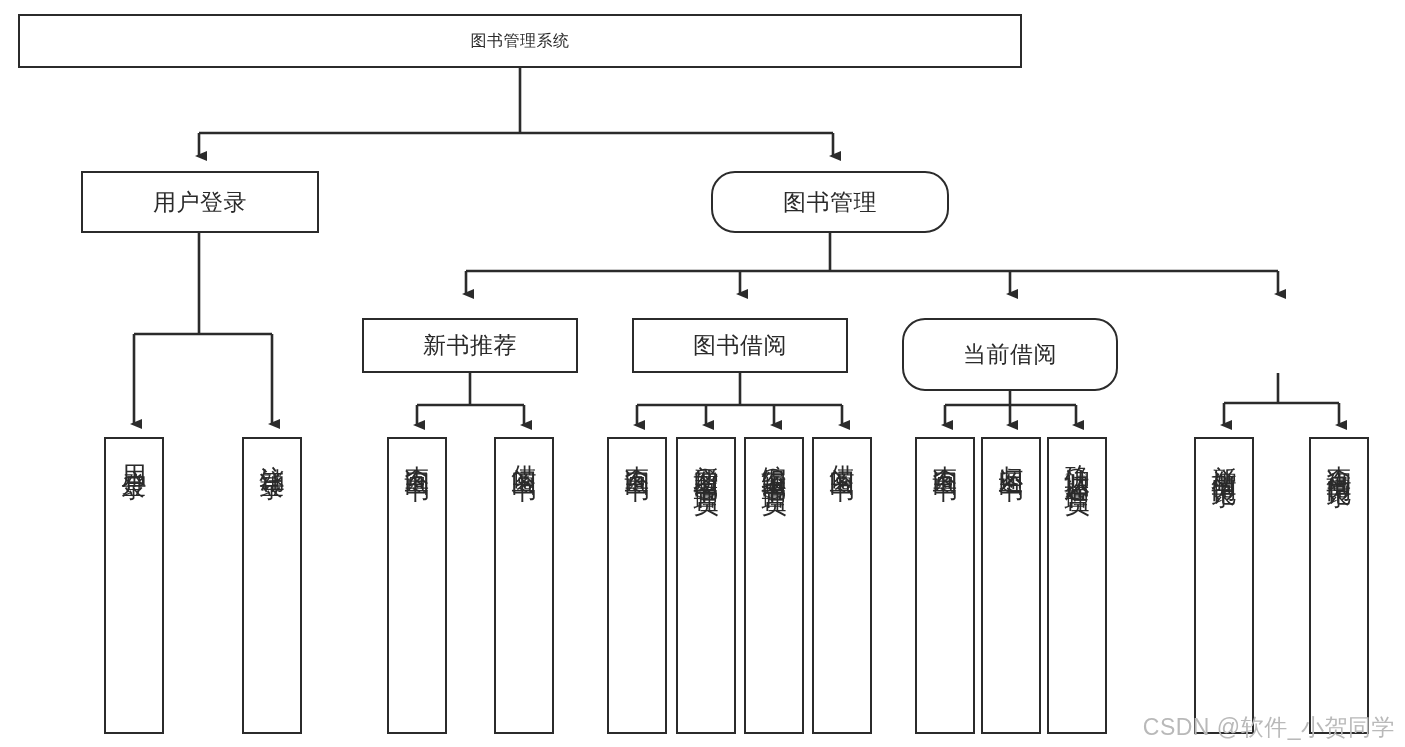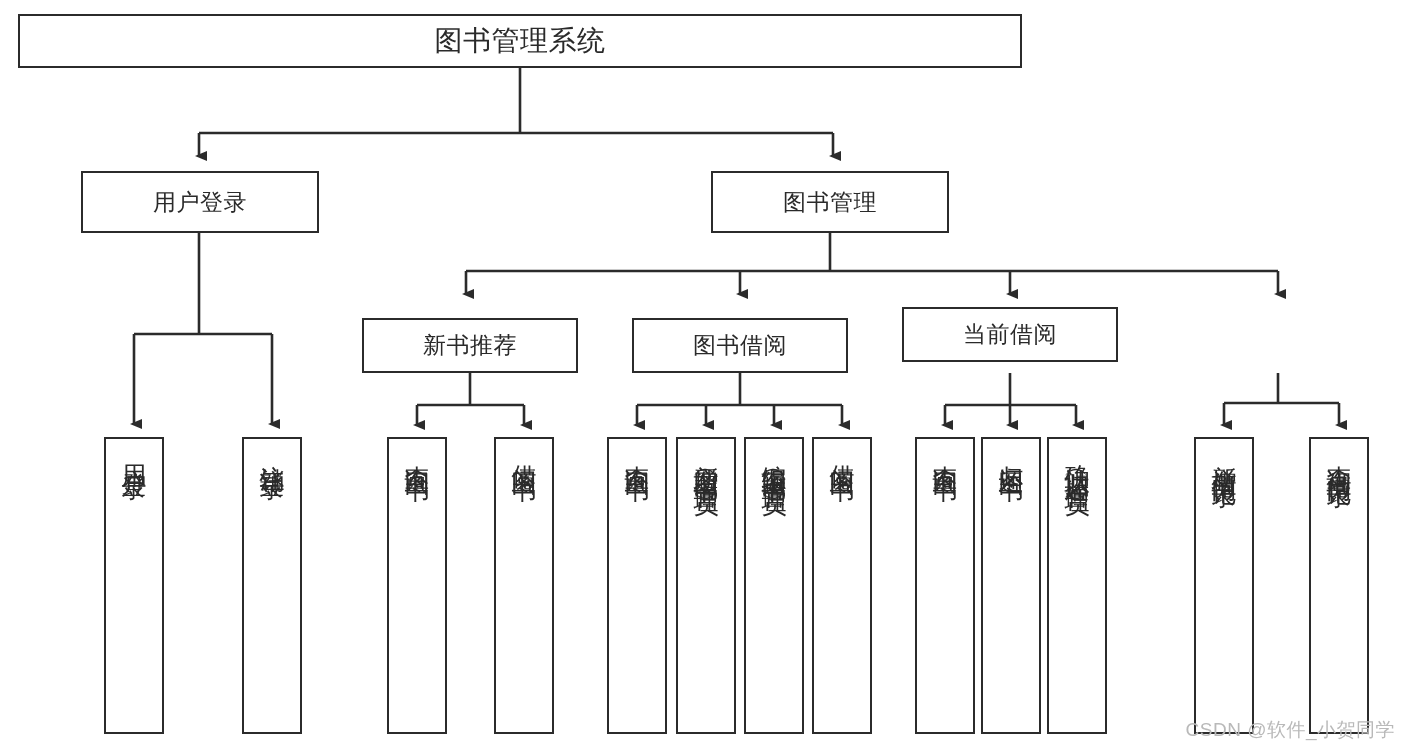--- a/index.html
+++ b/index.html
@@ -29,39 +29,39 @@
     display:block;
     text-align:center;
     letter-spacing:0.5px;
     line-height:1.15;
   }
   
   .node.h .lbl{
     font-size:23px;
     writing-mode:horizontal-tb;
   }
-  .node.root .lbl{font-size:28px;}
+  .node.root .lbl{font-size:16px;}
   
   .node.v{
     align-items:flex-start;
     justify-content:center;
     padding-top:6px;
   }
   .node.v .lbl{
     writing-mode:vertical-rl;
     text-orientation:upright;
     font-size:25px;
     letter-spacing:4px;
     line-height:1;
   }
   #watermark{
     position:absolute;
     right:10px;
     bottom:4px;
-    font-size:19px;
+    font-size:23px;
     color:#b9b9b9;
     letter-spacing:0.5px;
     white-space:nowrap;
     user-select:none;
     margin-top:43px;
   }
 </style>
 </head>
 <body>
 
@@ -117,31 +117,31 @@
     </g>
   </svg>
 
   <div class="node h root" style="left:18px;top:14px;width:1004px;height:54px;">
     <span class="lbl">图书管理系统</span>
   </div>
 
   <div class="node h" style="left:81px;top:171px;width:238px;height:62px;">
     <span class="lbl">用户登录</span>
   </div>
-  <div class="node h" style="left:711px;top:171px;width:238px;height:62px;">
+  <div class="node h" style="left:711px;top:171px;width:238px;height:62px;border-radius:24px;">
     <span class="lbl">图书管理</span>
   </div>
 
   <div class="node h" style="left:632px;top:318px;width:216px;height:55px;">
     <span class="lbl">图书借阅</span>
   </div>
   <div class="node h" style="left:362px;top:318px;width:216px;height:55px;">
     <span class="lbl">新书推荐</span>
   </div>
-  <div class="node h" style="left:902px;top:307px;width:216px;height:55px;">
+  <div class="node h" style="left:902px;top:318px;width:216px;height:73px;border-radius:23px;">
     <span class="lbl">当前借阅</span>
   </div>
 
   <div class="node v" style="left:104px;top:437px;width:60px;height:297px;">
     <span class="lbl">用户登录</span>
   </div>
   <div class="node v" style="left:242px;top:437px;width:60px;height:297px;">
     <span class="lbl">注销登录</span>
   </div>
 

